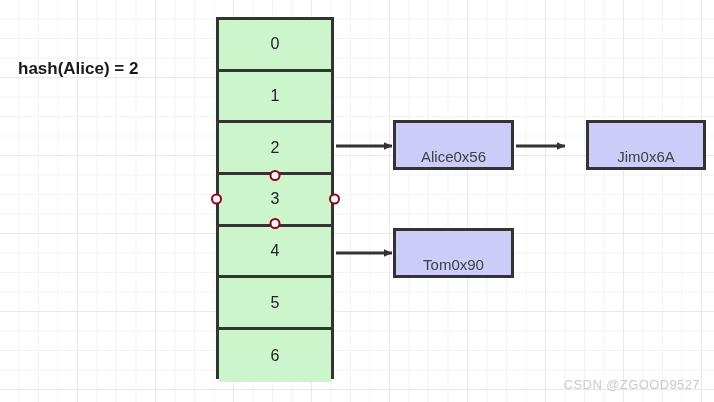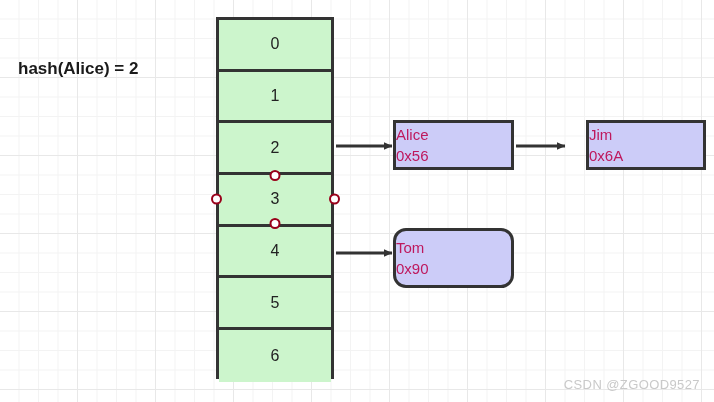--- a/index.html
+++ b/index.html
@@ -86,30 +86,30 @@
   .h-w { top: 50%; left: -8.5px; transform: translateY(-50%); }
   .h-e { top: 50%; right: -8.5px; transform: translateY(-50%); }
 
   
   .node {
     position: absolute;
     background: #ccccf8;
     border: 3px solid #333333;
     box-sizing: border-box;
     display: flex;
-    flex-direction: column;
-    align-items: flex-start;
+    flex-direction: row;
+    align-items: flex-end;
     justify-content: center;
     font-size: 15px;
-    color: #be185d;
+    color: #404040;
     line-height: 21px;
   }
   .node-alice { left: 393px; top: 120px; width: 121px; height: 50px; }
   .node-jim   { left: 566px; top: 120px; width: 120px; height: 50px; margin-left: 20px; }
-  .node-tom   { left: 393px; top: 228px; width: 121px; height: 60px; border-radius: 13px; }
+  .node-tom   { left: 393px; top: 228px; width: 121px; height: 50px; }
 
   
   #arrows {
     position: absolute;
     left: 0; top: 0;
     width: 714px; height: 402px;
     pointer-events: none;
   }
 
   

